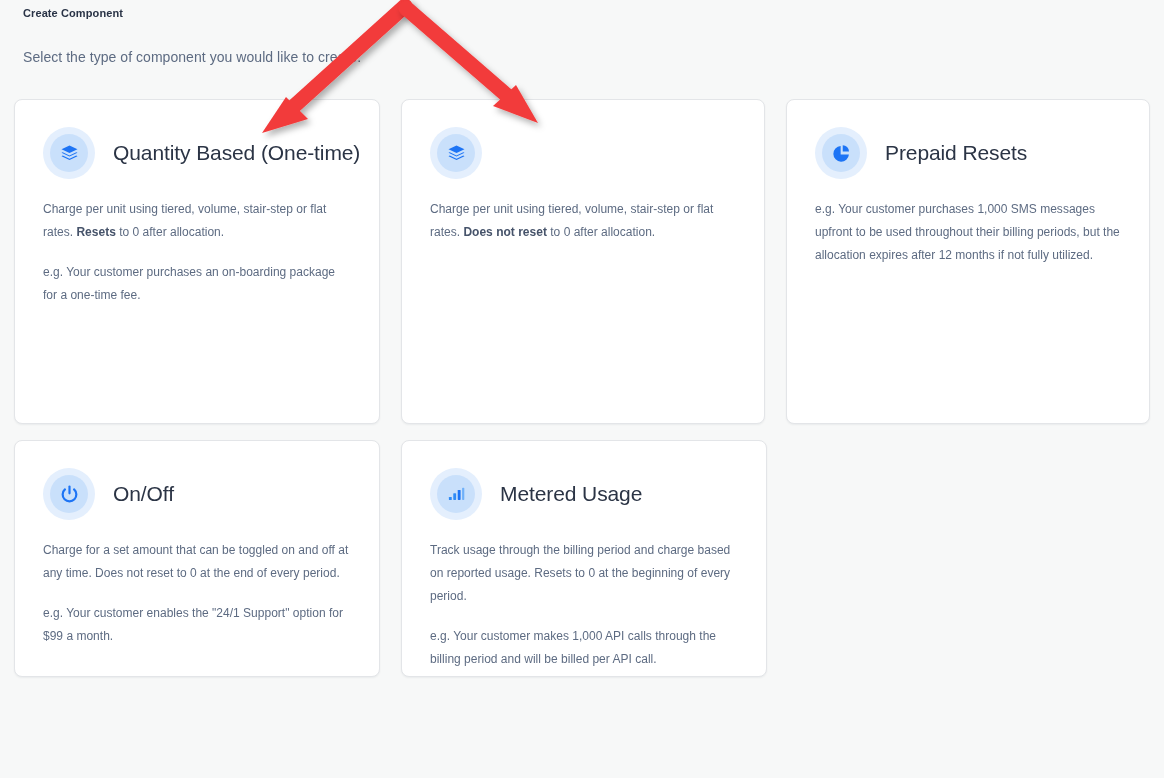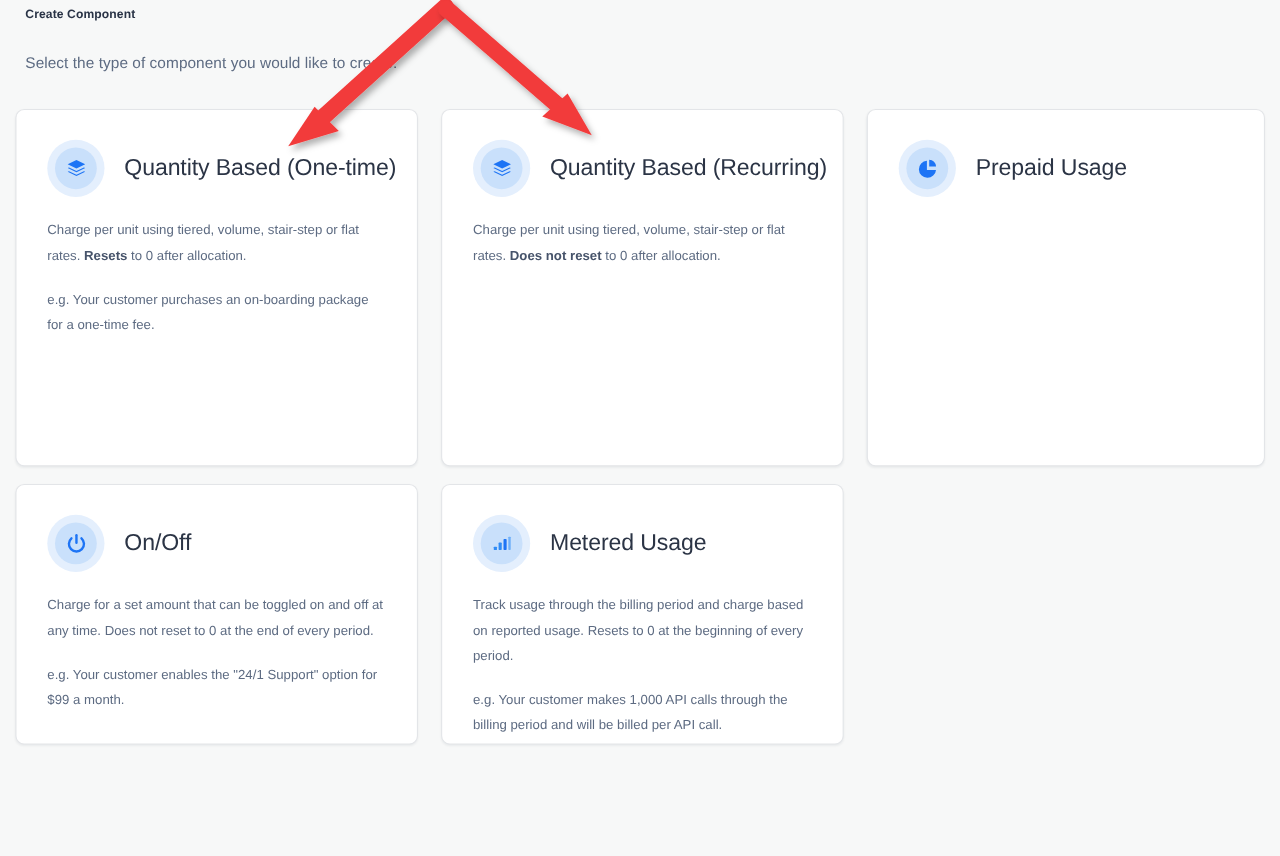--- a/index.html
+++ b/index.html
@@ -162,40 +162,40 @@
         <div class="card-head">
           <div class="icon-badge">
             <div class="icon-inner">
               <svg width="19" height="19" viewBox="0 0 20 20" aria-hidden="true">
                 <path d="M10 1.6 18.4 5.6 10 9.6 1.6 5.6z" fill="#1d74f5"></path>
                 <path d="M10 12.0 2.9 8.6 1.6 9.2 10 13.2 18.4 9.2 17.1 8.6z" fill="#1d74f5"></path>
                 <path d="M10 15.6 2.9 12.2 1.6 12.8 10 16.8 18.4 12.8 17.1 12.2z" fill="#1d74f5"></path>
               </svg>
             </div>
           </div>
-          <div class="card-title">Quantity Based (Recurring)</div>
         </div>
         <div class="card-body">
           <p class="card-desc">Charge per unit using tiered, volume, stair-step or flat rates. <b>Does not reset</b> to 0 after allocation.</p>
         </div>
       </div>
 
       <div class="card row1">
         <div class="card-head">
           <div class="icon-badge">
             <div class="icon-inner">
               <svg width="19" height="19" viewBox="0 0 20 20" aria-hidden="true">
                 <path d="M9.1 2.2A8.2 8.2 0 1 0 17.8 11H9.1z" fill="#1d74f5"></path>
                 <path d="M11.3 1.2v6.6h6.6a6.8 6.8 0 0 0-6.6-6.6z" fill="#1d74f5"></path>
               </svg>
             </div>
           </div>
-          <div class="card-title">Prepaid Usage</div>
-        </div>
-        <div class="card-body">
+          <div class="card-title">Prepaid Resets</div>
+        </div>
+        <div class="card-body">
+          <p class="card-desc">e.g. Your customer purchases 1,000 SMS messages upfront to be used throughout their billing periods, but the allocation expires after 12 months if not fully utilized.</p>
         </div>
       </div>
 
     </div>
 
     <div class="grid-row">
 
       <div class="card row2">
         <div class="card-head">
           <div class="icon-badge">

